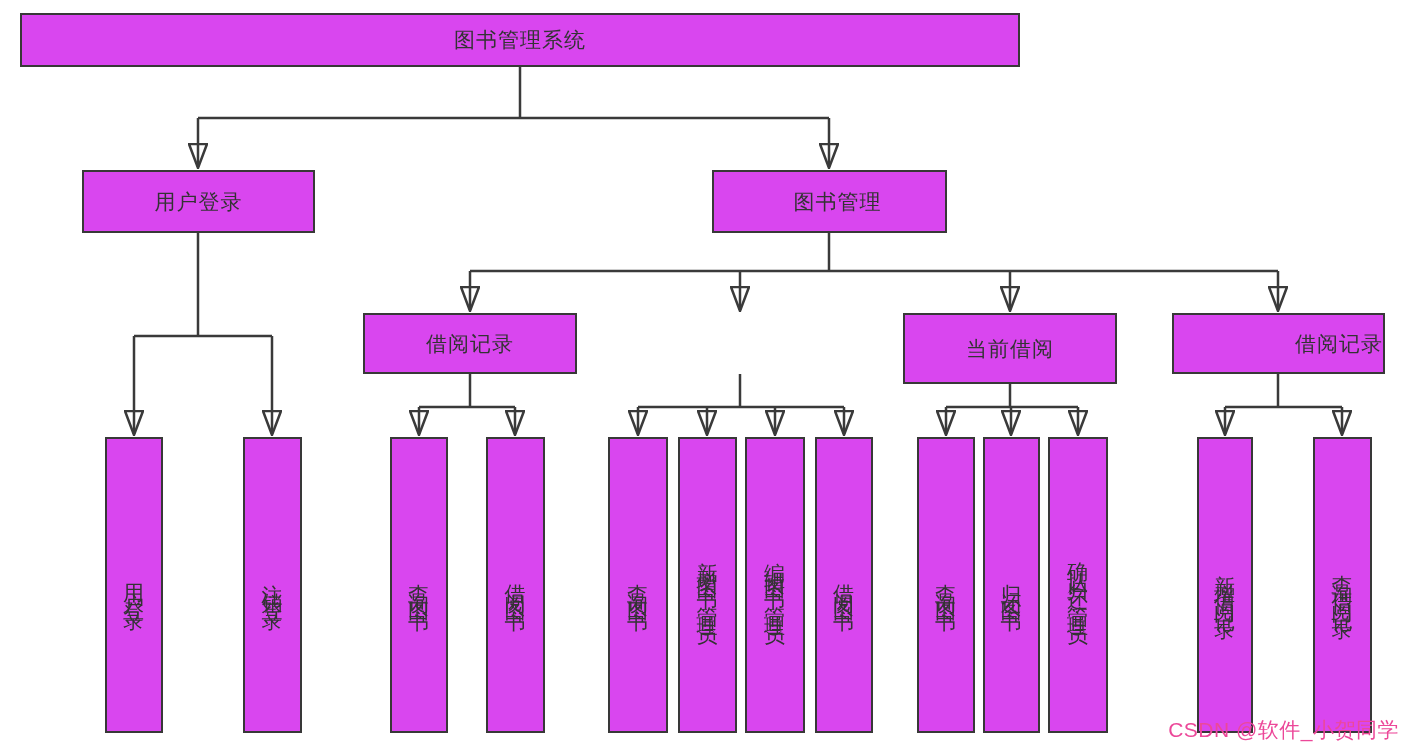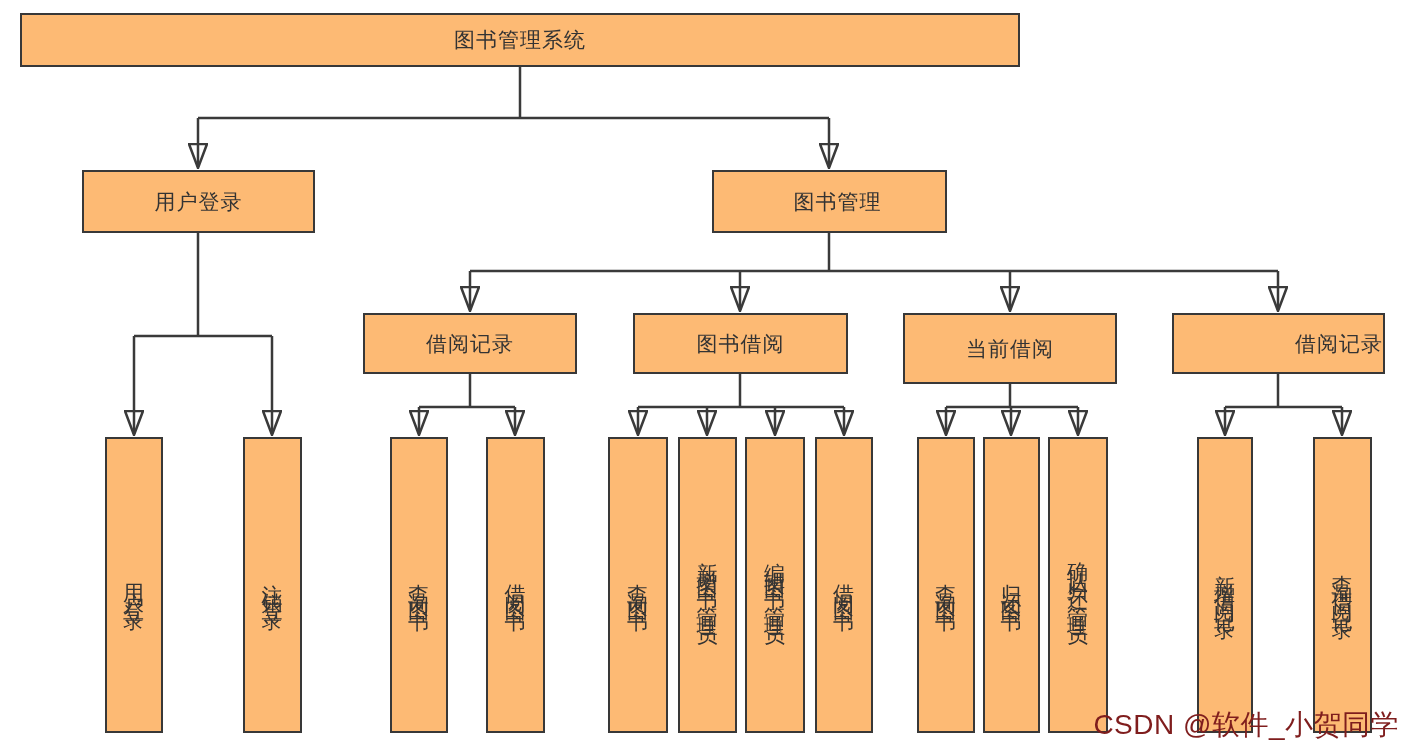--- a/index.html
+++ b/index.html
@@ -24,21 +24,21 @@
   }
   #connectors path {
     stroke: #3a3a3a;
     stroke-width: 2.5;
     fill: none;
   }
   .box {
     position: absolute;
     box-sizing: border-box;
     border: 2.5px solid #383838;
-    background: #fdba74;
+    background: #d946ef;
     display: flex;
     align-items: center;
     justify-content: center;
     color: #333333;
     font-size: 21px;
   }
   .box .hlabel {
     white-space: nowrap;
     letter-spacing: 1px;
   }
@@ -50,22 +50,22 @@
     white-space: nowrap;
   }
   .leaf {
     top: 437px;
     height: 296px;
   }
   #watermark {
     position: absolute;
     right: 6px;
     bottom: 3px;
-    color: #7f1d1d;
-    font-size: 28px;
+    color: #ec4899;
+    font-size: 21px;
     letter-spacing: 0.5px;
     white-space: nowrap;
   }
 </style>
 </head>
 <body>
 
 <div id="stage">
 
   <svg id="connectors" viewBox="0 0 1405 747" xmlns="http://www.w3.org/2000/svg">
@@ -137,23 +137,20 @@
   <div class="box" style="left:82px; top:170px; width:233px; height:63px;">
     <span class="hlabel">用户登录</span>
   </div>
   <div class="box" style="left:712px; top:170px; width:235px; height:63px;padding-left:16px;">
     <span class="hlabel">图书管理</span>
   </div>
 
   <div class="box" style="left:363px; top:313px; width:214px; height:61px;">
     <span class="hlabel">借阅记录</span>
   </div>
-  <div class="box" style="left:633px; top:313px; width:215px; height:61px;">
-    <span class="hlabel">图书借阅</span>
-  </div>
   <div class="box" style="left:903px; top:313px; width:214px; height:71px;">
     <span class="hlabel">当前借阅</span>
   </div>
   <div class="box" style="left:1172px; top:313px; width:213px; height:61px;justify-content:flex-end;">
     <span class="hlabel">借阅记录</span>
   </div>
 
   <div class="box leaf" style="left:105px; width:58px;">
     <span class="vlabel">用户登录</span>
   </div>

